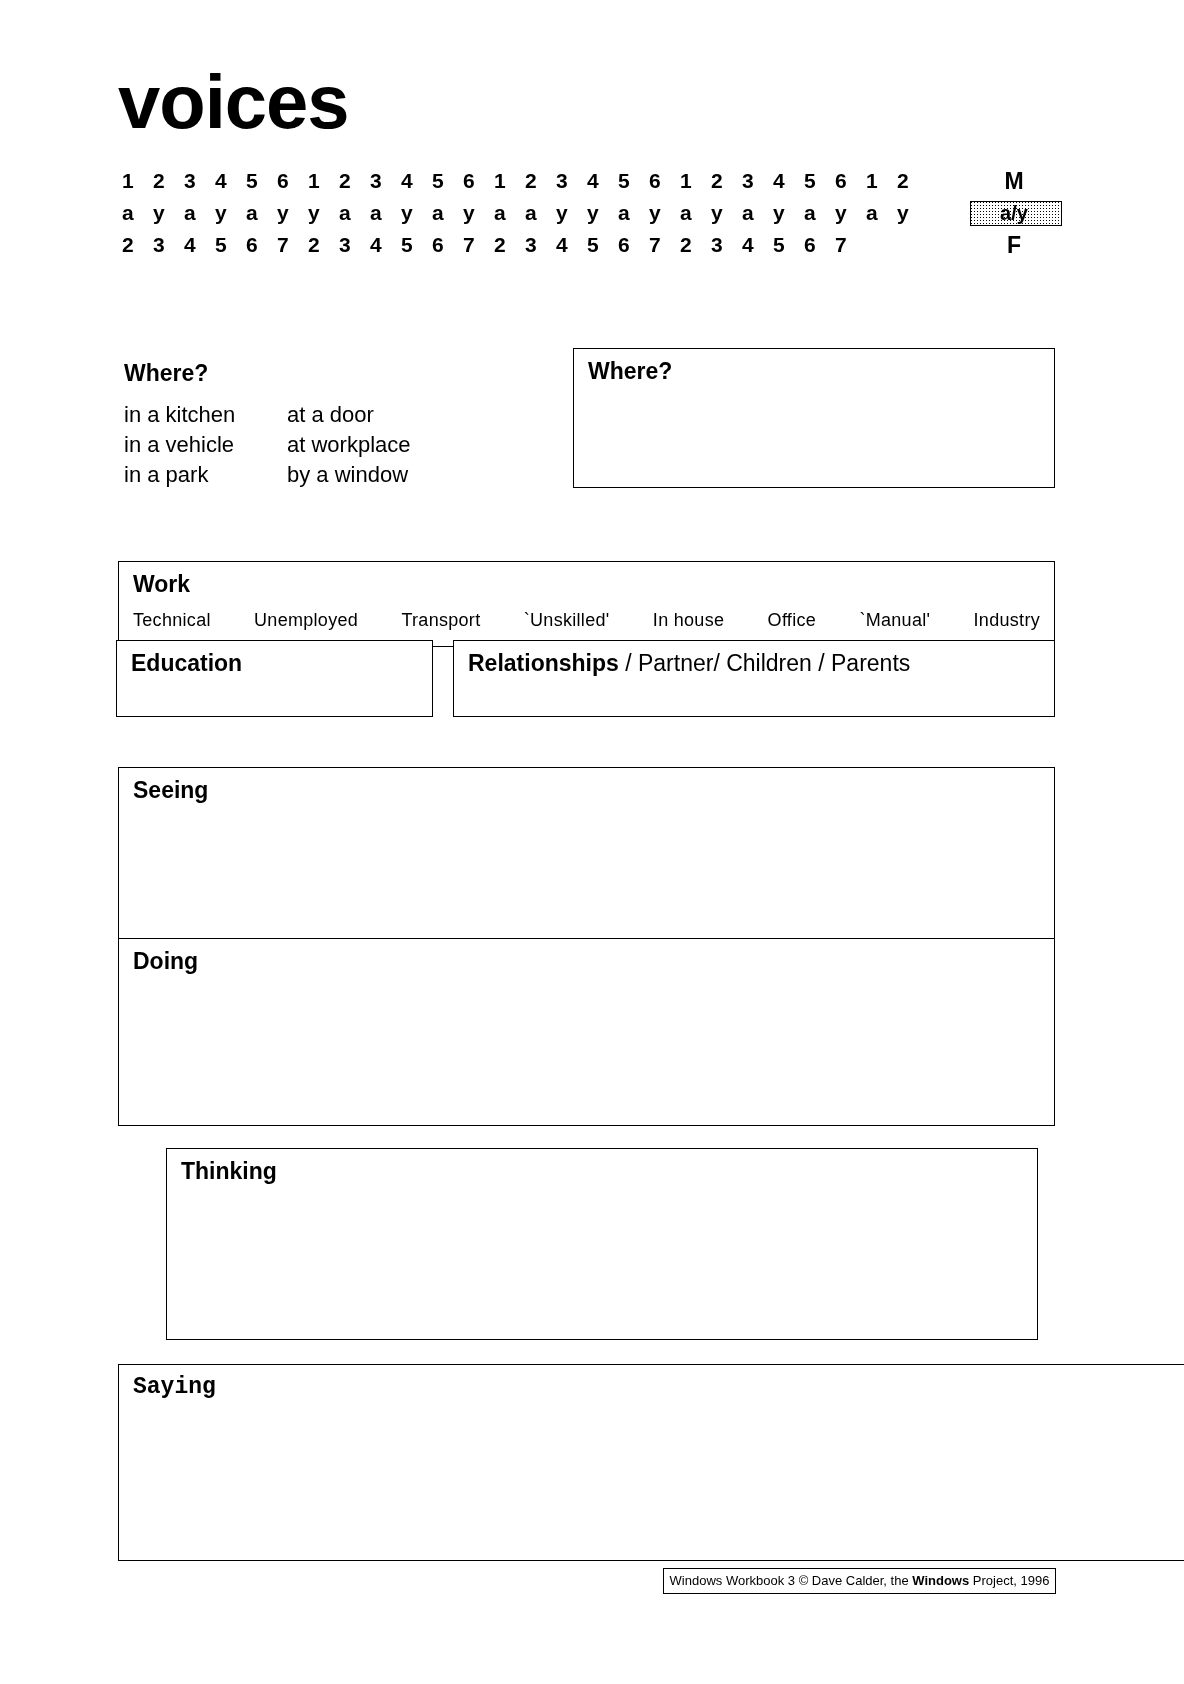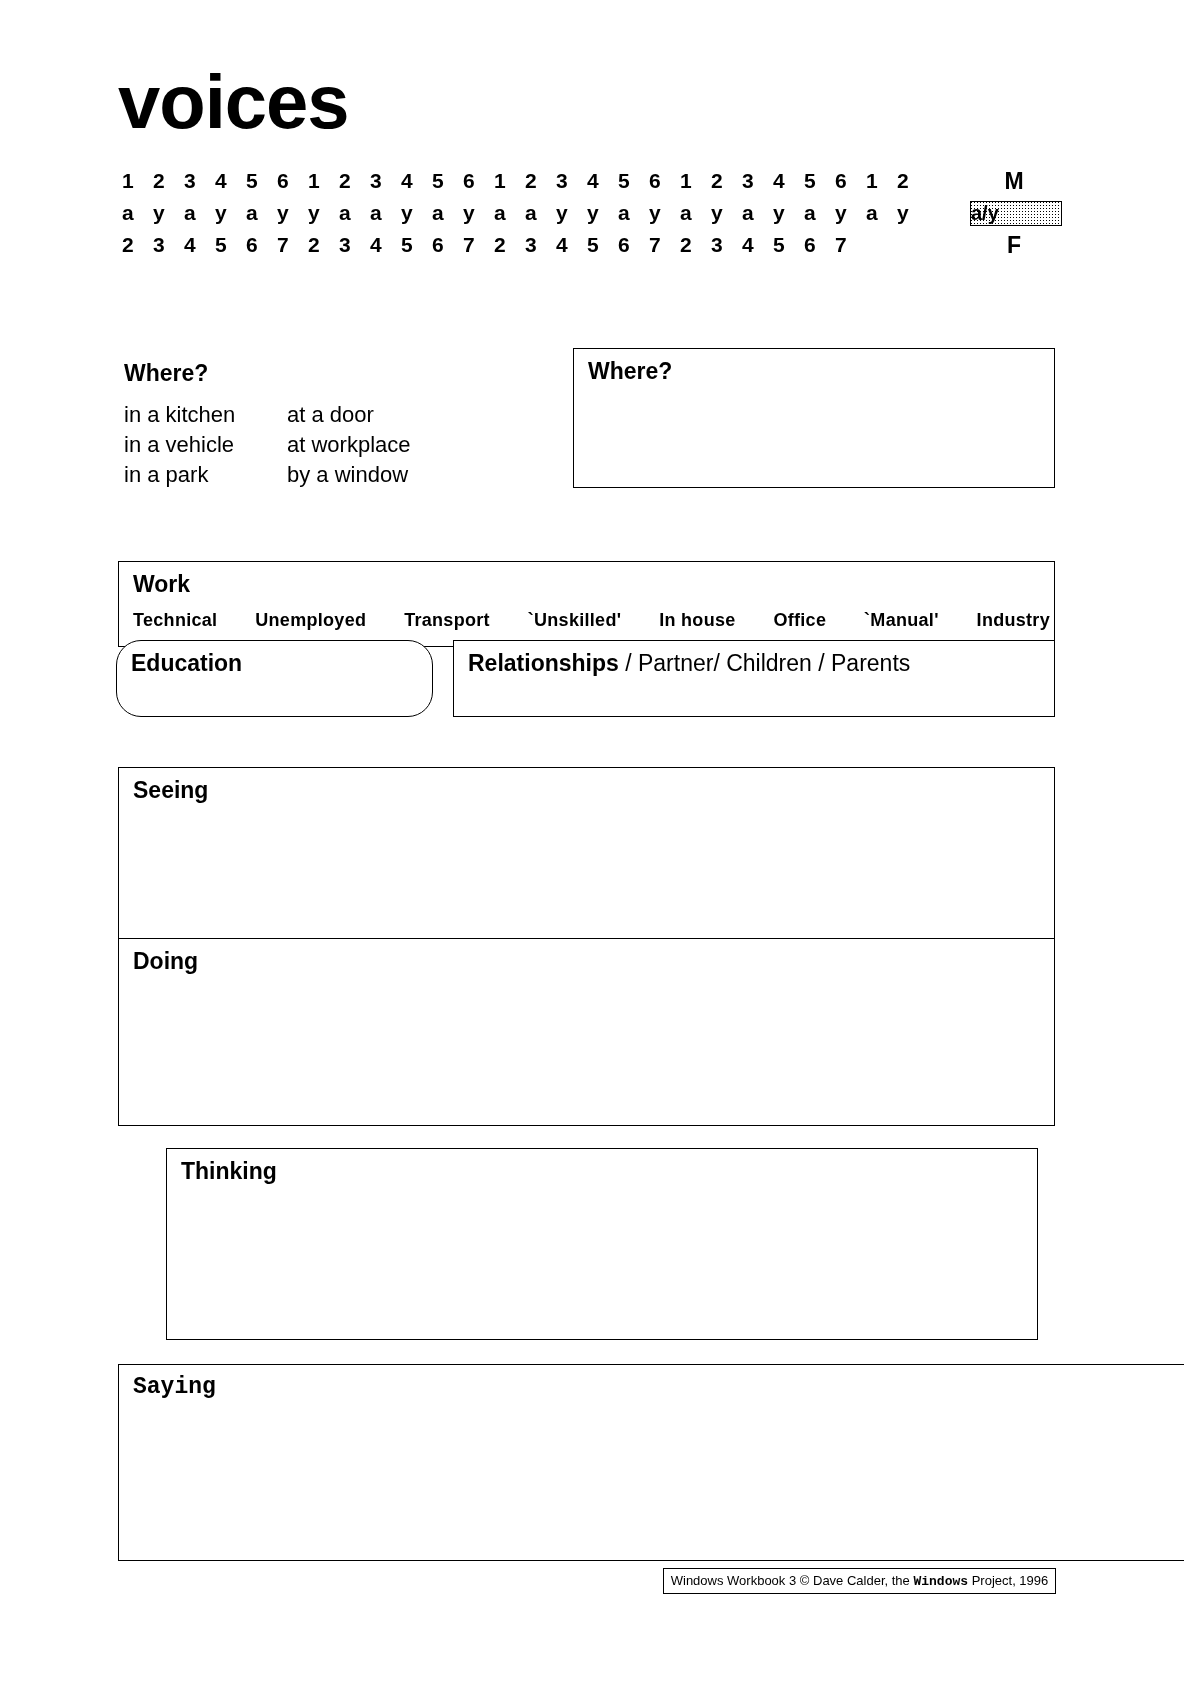--- a/index.html
+++ b/index.html
@@ -67,21 +67,21 @@
     text-align: center;
     font-weight: 700;
     font-size: 23px;
   }
   .ay-box {
     width: 92px;
     flex: 0 0 92px;
     height: 25px;
     box-sizing: border-box;
     border: 1.5px solid #000;
-    text-align: left;
+    text-align: center;
     font-weight: 700;
     font-size: 20px;
     line-height: 22px;
     padding-right: 4px;
     background-color: #ffffff;
     background-image:
       radial-gradient(circle at 0.5px 0.5px, #000 0.6px, transparent 0.7px);
     background-size: 3px 3px;
   }
 
@@ -126,30 +126,30 @@
     font-weight: 400;
   }
 
   #where-right { left: 573px; top: 348px; width: 482px; height: 140px; }
 
   #work-box   { left: 118px; top: 521px; width: 937px; height: 86px; margin-top: 40px; }
   #work-cats {
     position: absolute;
     left: 14px;
     top: 48px;
-    right: 4px;
+    right: 14px;
     display: flex;
     justify-content: space-between;
     font-size: 18px;
-    font-weight: 700;
+    font-weight: 400;
     letter-spacing: 0.3px;
     white-space: nowrap;
   }
 
-  #education-box    { left: 116px; top: 640px; width: 317px; height: 77px; border-radius: 25px; }
+  #education-box    { left: 116px; top: 640px; width: 317px; height: 77px; }
   #relationships-box{ left: 453px; top: 640px; width: 602px; height: 77px; }
 
   #seeing-box   { left: 118px; top: 743px; width: 937px; height: 172px; margin-top: 24px; }
   #doing-box    { left: 118px; top: 938px; width: 937px; height: 188px; }
   #thinking-box { left: 118px; top: 1148px; width: 872px; height: 192px; margin-left: 48px; }
   #saying-box   { left: 118px; top: 1364px; width: 1098px; height: 197px; font-family: Liberation Mono, monospace; }
 
   
   #footer-box {
     position: absolute;
@@ -159,21 +159,21 @@
     height: 26px;
     box-sizing: border-box;
     border: 1.4px solid #000;
     background: #ffffff;
     font-size: 13px;
     line-height: 23px;
     text-align: center;
     white-space: nowrap;
     font-weight: 400;
   }
-  #footer-box b { font-weight: 700; font-family: Liberation Mono, monospace; }
+  #footer-box b { font-weight: 700; }
 </style>
 </head>
 <body>
 
 <div class="page">
 
   <div class="title">voices</div>
 
   <div class="codegrid">
 

